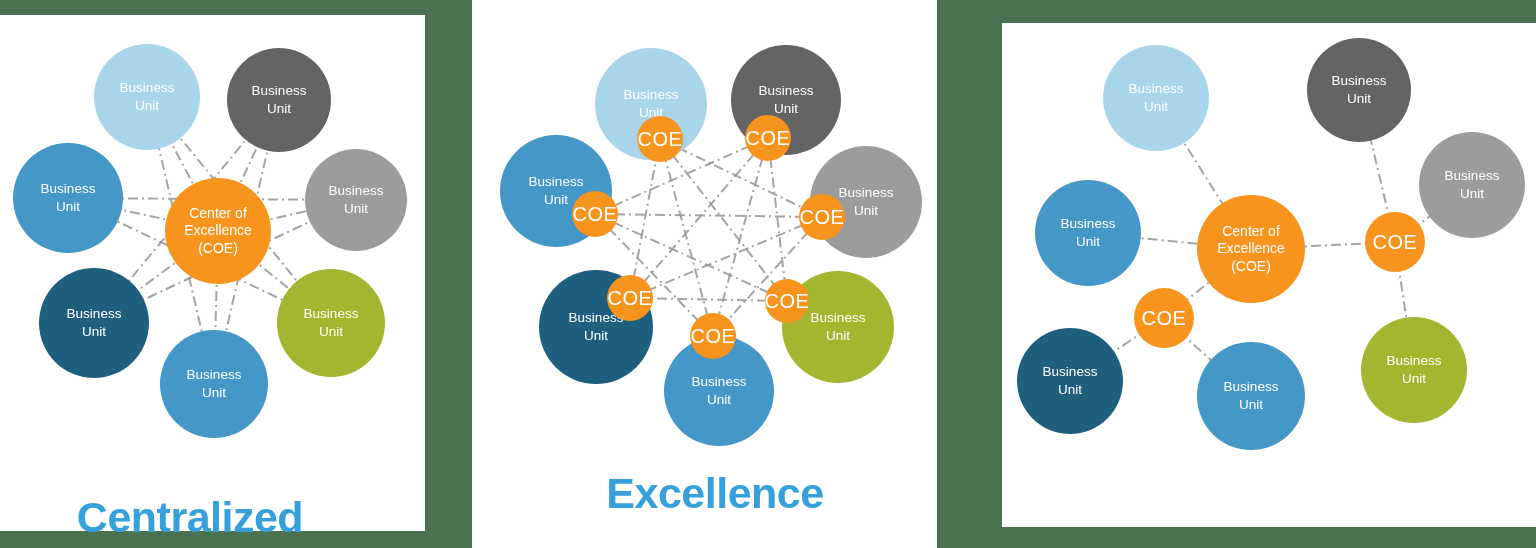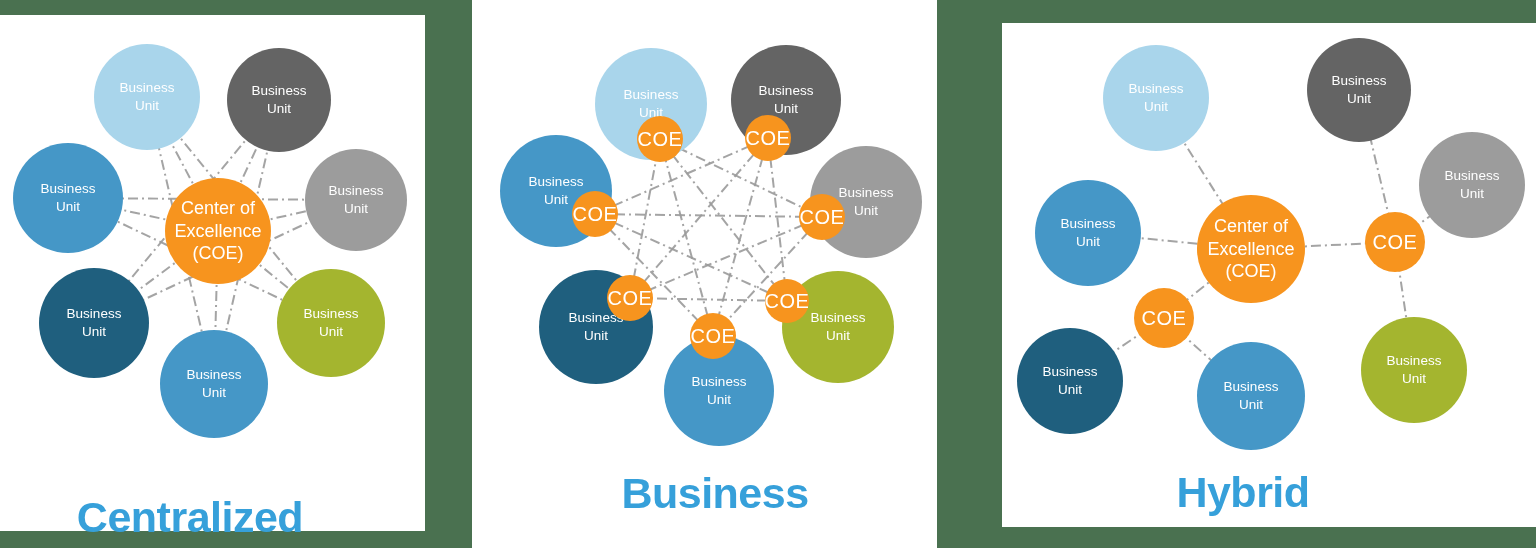--- a/index.html
+++ b/index.html
@@ -12,21 +12,21 @@
   .edge{stroke:#9a9a9a;stroke-width:2;stroke-dasharray:10 4 2 4;fill:none;opacity:.9;}
   .node{
     position:absolute;border-radius:50%;
     display:flex;align-items:center;justify-content:center;text-align:center;
   }
   .node.bu{z-index:2;}
   .node.coe_center{z-index:3;}
   .node.coe_small{z-index:4;}
   .node .lbl{color:#ffffff;font-weight:normal;}
   .bu .lbl{font-size:13.5px;line-height:1.3;width:76px;}
-  .coe_center .lbl{font-size:18px;line-height:1.25;width:88px;}
+  .coe_center .lbl{font-size:14px;line-height:1.25;width:88px;}
   .coe_small .lbl{font-size:20px;letter-spacing:.5px;}
   .panel-title{
     position:absolute;z-index:5;transform:translate(-50%,-50%);
     font-size:43px;font-weight:bold;white-space:nowrap;letter-spacing:-.5px;
   }
 </style>
 </head>
 <body>
 
 <div id="figure-root" style="background: rgb(74, 113, 80);">
@@ -83,21 +83,21 @@
         <line x1="158" y1="298" x2="296" y2="138" class="edge"></line>
         <line x1="123" y1="214" x2="350" y2="217" class="edge"></line>
         <line x1="188" y1="139" x2="350" y2="217" class="edge"></line>
         <line x1="296" y1="138" x2="315" y2="301" class="edge"></line>
         <line x1="350" y1="217" x2="241" y2="336" class="edge"></line>
         <line x1="315" y1="301" x2="158" y2="298" class="edge"></line>
         <line x1="241" y1="336" x2="123" y2="214" class="edge"></line>
         <line x1="158" y1="298" x2="188" y2="139" class="edge"></line>
         <line x1="123" y1="214" x2="296" y2="138" class="edge"></line>
       </svg>
-    <div class="panel-title" style="left: 243px; top: 493px; color: rgb(54, 160, 218);">Business</div>
+    <div class="panel-title" style="left: 243px; top: 493px; color: rgb(54, 160, 218);">Excellence</div>
   <div class="node bu" style="left: 123px; top: 48px; height: 112px; width: 112px; background: rgb(169, 213, 235);">
         <div class="lbl">Business Unit</div>
       </div>
       <div class="node bu" style="left: 259px; top: 45px; height: 110px; width: 110px; background: rgb(100, 100, 100);">
         <div class="lbl">Business Unit</div>
       </div>
       <div class="node bu" style="left: 28px; top: 135px; height: 112px; width: 112px; background: rgb(69, 151, 199);">
         <div class="lbl">Business Unit</div>
       </div>
       <div class="node bu" style="left: 338px; top: 146px; height: 112px; width: 112px; background: rgb(156, 156, 156);">
@@ -139,21 +139,20 @@
         <line x1="154" y1="75" x2="249" y2="226" class="edge"></line>
         <line x1="86" y1="210" x2="249" y2="226" class="edge"></line>
         <line x1="249" y1="226" x2="393" y2="219" class="edge"></line>
         <line x1="393" y1="219" x2="357" y2="67" class="edge"></line>
         <line x1="393" y1="219" x2="470" y2="162" class="edge"></line>
         <line x1="393" y1="219" x2="412" y2="347" class="edge"></line>
         <line x1="249" y1="226" x2="162" y2="295" class="edge"></line>
         <line x1="162" y1="295" x2="68" y2="358" class="edge"></line>
         <line x1="162" y1="295" x2="249" y2="373" class="edge"></line>
       </svg>
-    <div class="panel-title" style="left: 241px; top: 469px; color: rgb(54, 160, 218);">Hybrid</div>
   <div class="node bu" style="left: 101px; top: 22px; height: 106px; width: 106px; background: rgb(169, 213, 235);">
         <div class="lbl">Business Unit</div>
       </div>
       <div class="node bu" style="left: 305px; top: 15px; height: 104px; width: 104px; background: rgb(100, 100, 100);">
         <div class="lbl">Business Unit</div>
       </div>
       <div class="node bu" style="left: 417px; top: 109px; height: 106px; width: 106px; background: rgb(156, 156, 156);">
         <div class="lbl">Business Unit</div>
       </div>
       <div class="node bu" style="left: 33px; top: 157px; height: 106px; width: 106px; background: rgb(69, 151, 199);">

